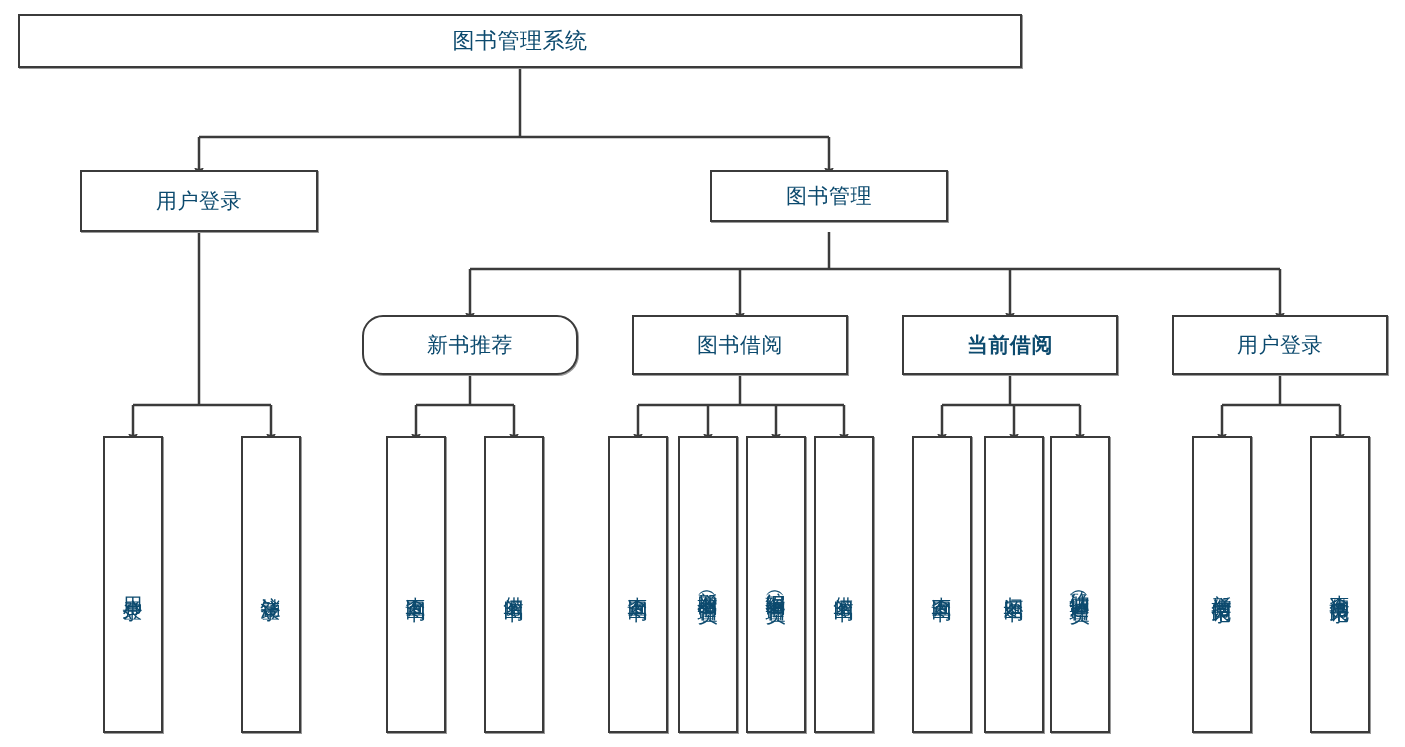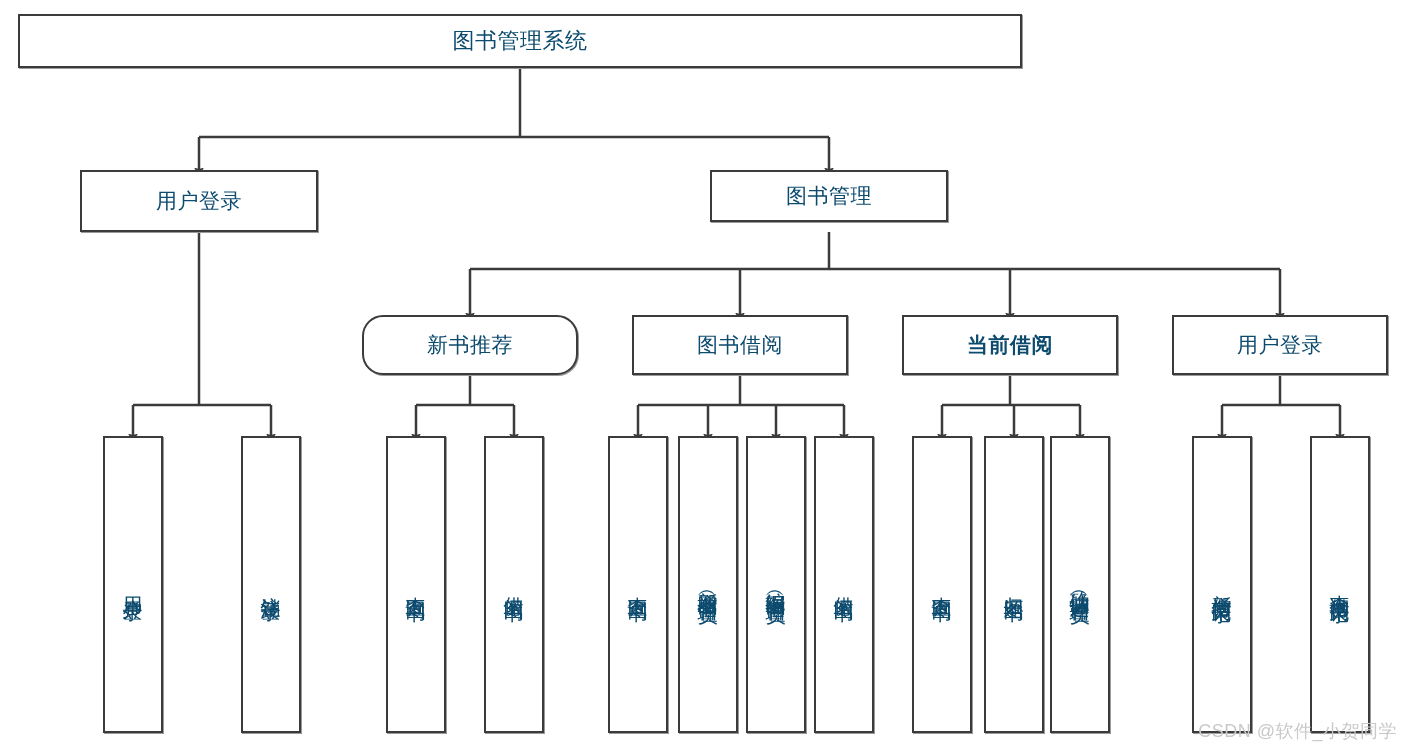--- a/index.html
+++ b/index.html
@@ -170,14 +170,13 @@
       <div class="node-box vertical" style="left: 1050px; top: 436px; width: 60px; height: 297px;">
         <span class="node-label">确认归还（管理员）</span>
       </div>
       <div class="node-box vertical" style="left: 1192px; top: 436px; width: 60px; height: 297px;">
         <span class="node-label">新增借阅记录</span>
       </div>
       <div class="node-box vertical" style="left: 1310px; top: 436px; width: 60px; height: 297px;">
         <span class="node-label">查询借阅记录</span>
       </div>
     </div>
-  <div id="watermark">CSDN @软件_小贺同学</div>
 </div>
 
 </body></html>

